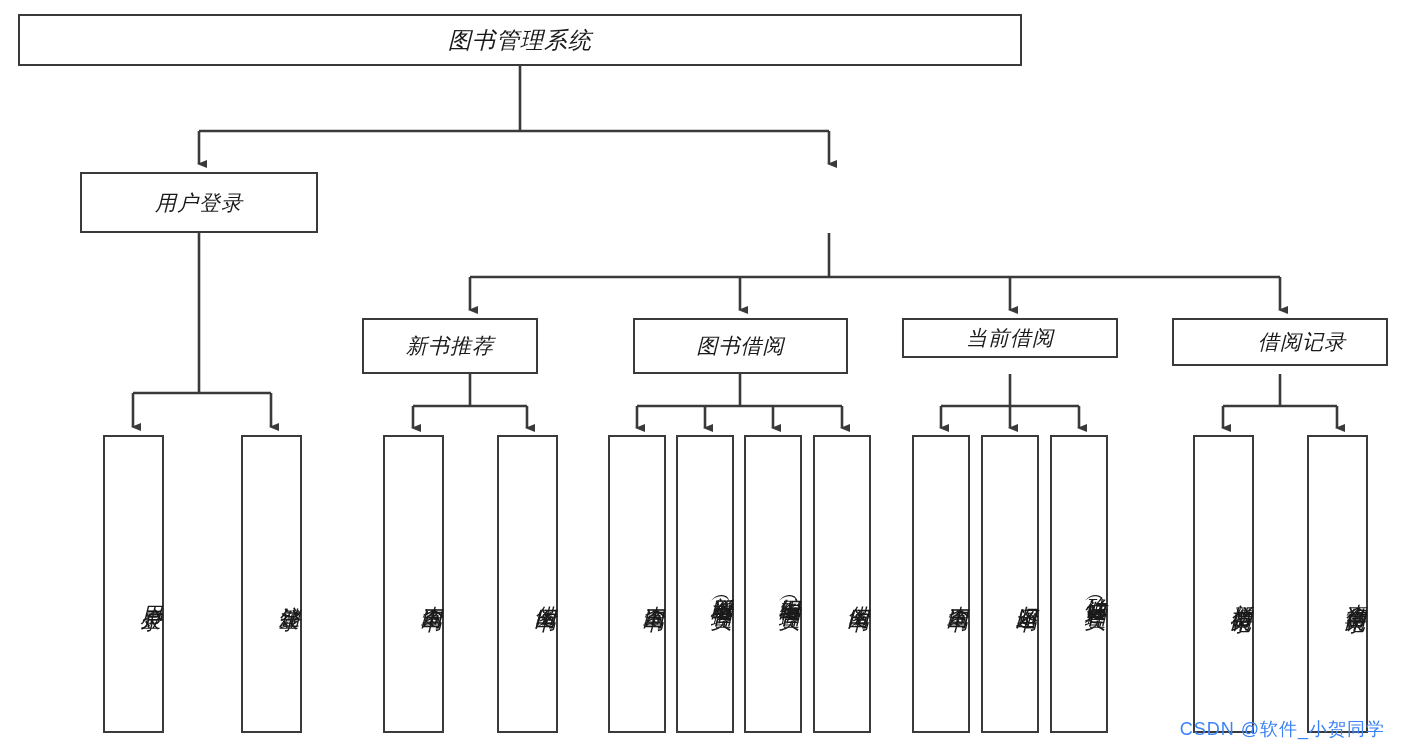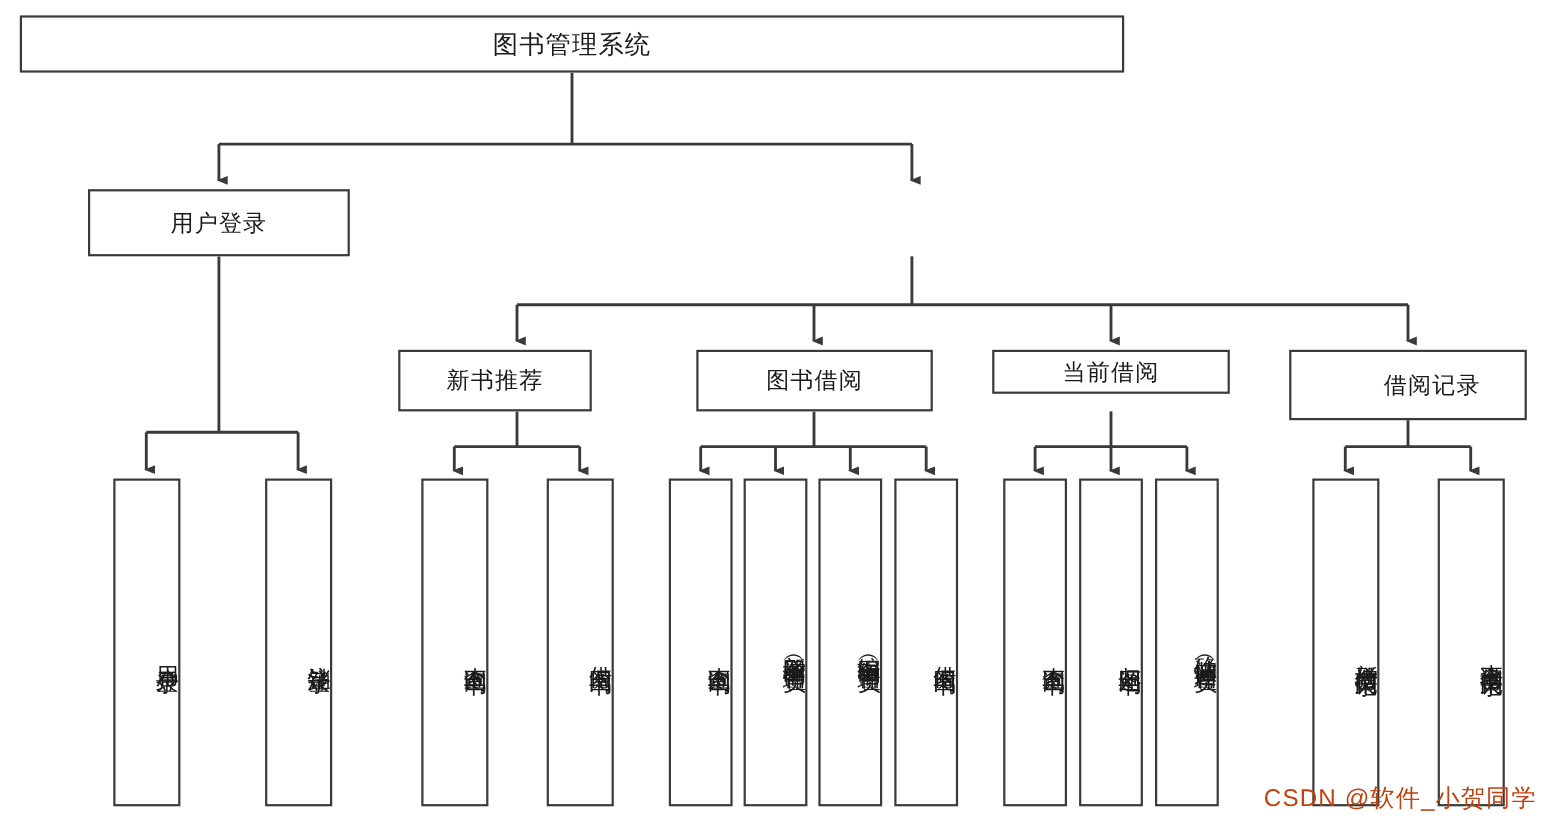--- a/index.html
+++ b/index.html
@@ -15,20 +15,21 @@
 
   .node{
     position:absolute;
     box-sizing:border-box;
     background:#ffffff;
     border:2px solid #3a3a3a;
     display:flex;
     align-items:center;
     justify-content:center;
     color:#1a1a1a;
+    font-style:italic;
   }
   .node.root{
     font-size:23px;
     letter-spacing:1px;
   }
   .node.lvl2{
     font-size:21px;
     letter-spacing:1px;
   }
   .node.lvl3{
@@ -44,24 +45,24 @@
     justify-content:center;
     padding-top:18px;
     line-height:1.05;
     white-space:nowrap;
   }
   .node.leaf.tall-text{
     padding-top:10px;
   }
   .watermark{
     position:absolute;
-    right:8px;
+    right:20px;
     bottom:6px;
-    font-size:22px;
-    color:#c2410c;
+    font-size:18px;
+    color:#3b82f6;
     letter-spacing:1px;
     white-space:nowrap;
   }
 </style>
 </head>
 <body>
 
 <div id="canvas">
 
   <svg id="svg-layer" width="1405" height="747" viewBox="0 0 1405 747" xmlns="http://www.w3.org/2000/svg">
@@ -128,21 +129,21 @@
 
   <div class="node lvl3" style="left:362px;top:318px;width:176px;height:56px;">
     <span>新书推荐</span>
   </div>
   <div class="node lvl3" style="left:633px;top:318px;width:215px;height:56px;">
     <span>图书借阅</span>
   </div>
   <div class="node lvl3" style="left:902px;top:318px;width:216px;height:40px;">
     <span>当前借阅</span>
   </div>
-  <div class="node lvl3" style="left:1172px;top:318px;width:216px;height:64px;padding-left:44px;">
+  <div class="node lvl3" style="left:1172px;top:318px;width:216px;height:48px;padding-left:44px;">
     <span>借阅记录</span>
   </div>
 
   <div class="node leaf" style="left:103px;top:435px;width:61px;height:298px;">
     <span>用户登录</span>
   </div>
   <div class="node leaf" style="left:241px;top:435px;width:61px;height:298px;">
     <span>注销登录</span>
   </div>
 

